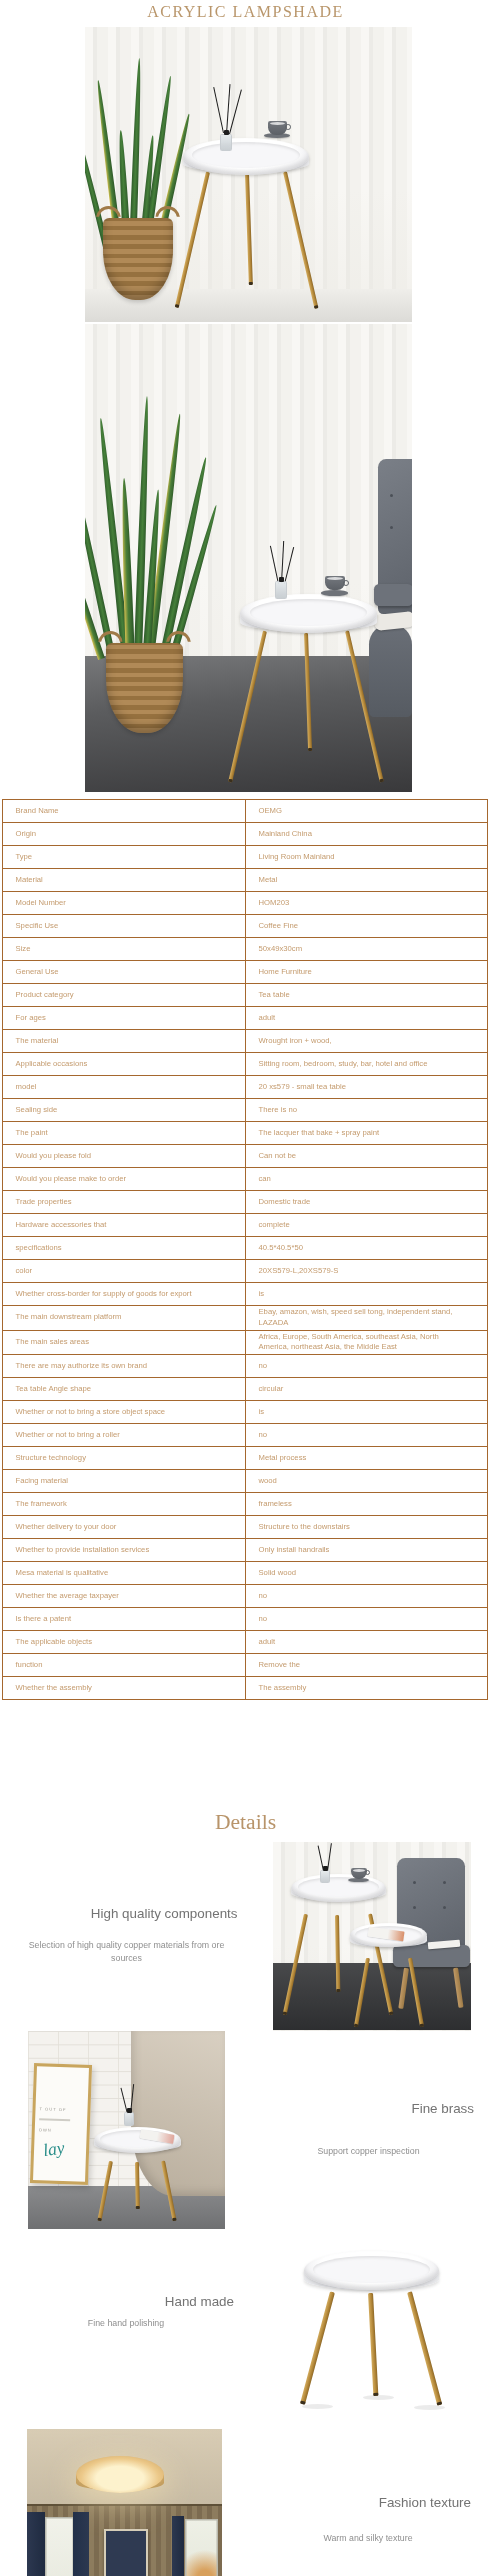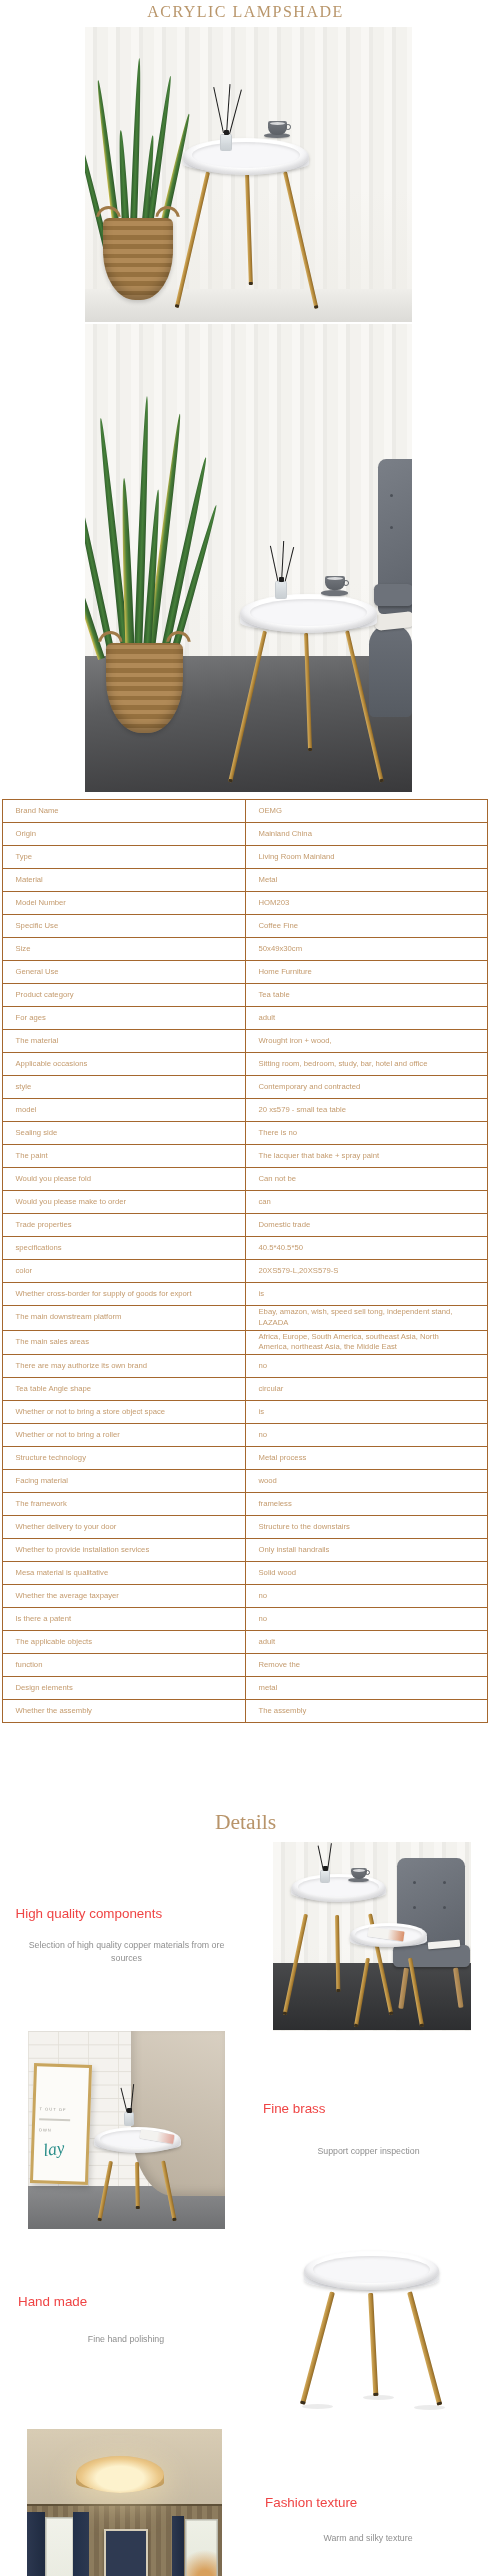--- a/index.html
+++ b/index.html
@@ -68,21 +68,21 @@
   .cuphandle { position:absolute; border:1.5px solid #5f6369; border-radius:50%; }
   .saucer { position:absolute; background:#6e7278; border-radius:50%; box-shadow:0 1px 1.5px rgba(0,0,0,.2); }
 
   
   .chairback { position:absolute; background:linear-gradient(150deg,#7a7f87,#5d626a); }
   .chairbtn { position:absolute; width:3.1px; height:3.1px; border-radius:50%; background:#4b5057; }
   .chairseat { position:absolute; background:#6d727a; border-radius:5.2px; box-shadow:0 1.5px 2.6px rgba(0,0,0,.25); }
   .woodleg { position:absolute; width:4.6px; background:linear-gradient(90deg,#c09a66,#9d7a46); transform-origin:50% 0; border-radius:1.5px; }
 
   
-  .detail-title { font-size:13.4px; color:#ef4444; text-align:left; }
+  .detail-title { font-size:13.4px; color:#737373; text-align:right; }
   .detail-sub { font-size:8.8px; line-height:1.55; color:#8f8f8f; text-align:center; }
 
   .artframe { position:absolute; border:3.6px solid #c8a55e; background:#fcfbf8;
       box-shadow:2.1px 3.1px 6.2px rgba(0,0,0,.18); }
   .frame-line { position:absolute; height:1.5px; background:#cfcdc6; }
   .script-teal { position:absolute; font-family:"Liberation Serif", serif; font-style:italic;
       color:#2a8e8a; transform:rotate(-10deg); }
   .tinytext { position:absolute; font-size:4.1px; letter-spacing:1px; color:#9a9891; }
 </style>
 </head>
@@ -229,24 +229,20 @@
         </tr>
         <tr>
           <td class="lbl">The material</td>
           <td class="val">Wrought iron + wood,</td>
         </tr>
         <tr>
           <td class="lbl">Applicable occasions</td>
           <td class="val">Sitting room, bedroom, study, bar, hotel and office</td>
         </tr>
         <tr>
-          <td class="lbl">style</td>
-          <td class="val">Contemporary and contracted</td>
-        </tr>
-        <tr>
           <td class="lbl">model</td>
           <td class="val">20 xs579 - small tea table</td>
         </tr>
         <tr>
           <td class="lbl">Sealing side</td>
           <td class="val">There is no</td>
         </tr>
         <tr>
           <td class="lbl">The paint</td>
           <td class="val">The lacquer that bake + spray paint</td>
@@ -257,20 +253,24 @@
         </tr>
         <tr>
           <td class="lbl">Would you please make to order</td>
           <td class="val">can</td>
         </tr>
         <tr>
           <td class="lbl">Trade properties</td>
           <td class="val">Domestic trade</td>
         </tr>
         <tr>
+          <td class="lbl">Hardware accessories that</td>
+          <td class="val">complete</td>
+        </tr>
+        <tr>
           <td class="lbl">specifications</td>
           <td class="val">40.5*40.5*50</td>
         </tr>
         <tr>
           <td class="lbl">color</td>
           <td class="val">20XS579-L,20XS579-S</td>
         </tr>
         <tr>
           <td class="lbl">Whether cross-border for supply of goods for export</td>
           <td class="val">is</td>
@@ -331,24 +331,20 @@
           <td class="lbl">Is there a patent</td>
           <td class="val">no</td>
         </tr>
         <tr>
           <td class="lbl">The applicable objects</td>
           <td class="val">adult</td>
         </tr>
         <tr>
           <td class="lbl">function</td>
           <td class="val">Remove the</td>
-        </tr>
-        <tr>
-          <td class="lbl">Design elements</td>
-          <td class="val">metal</td>
         </tr>
         <tr>
           <td class="lbl">Whether the assembly</td>
           <td class="val">The assembly</td>
         </tr>
       </tbody>
   </table>
 
   <h2 class="abs h-serif details-heading">Details</h2>
 
@@ -424,21 +420,21 @@
     </div>
     <div class="abs" style="left:112px;top:101px;width:34px;height:9.3px;background:linear-gradient(90deg,#f3f2ef 50%,#e0a59a);border-radius:1px;transform:rotate(10deg);box-shadow:0 0.5px 1px rgba(0,0,0,.2);"></div>
   </div>
   <div class="abs" style="left:263px;top:2101px;width:211px;">
     <div class="detail-title">Fine brass</div>
     <div class="detail-sub" style="margin-top:29px;">Support copper inspection</div>
   </div>
 
   <div class="abs" style="left:18px;top:2294px;width:216px;">
     <div class="detail-title">Hand made</div>
-    <div class="detail-sub" style="margin-top:24px;">Fine hand polishing</div>
+    <div class="detail-sub" style="margin-top:8px;">Fine hand polishing</div>
   </div>
   <div class="photo" style="left:281px;top:2240px;width:180px;height:181px;background:#ffffff;">
     <div class="abs" style="left:20.6px;top:164px;width:31px;height:5.2px;border-radius:50%;background:rgba(0,0,0,.08);"></div>
     <div class="abs" style="left:82px;top:155px;width:31px;height:5.2px;border-radius:50%;background:rgba(0,0,0,.08);"></div>
     <div class="abs" style="left:133px;top:165px;width:31px;height:5.2px;border-radius:50%;background:rgba(0,0,0,.08);"></div>
     <div>
       <div class="leg thick" style="left:49px;top:52px;height:116px;transform:rotate(15deg);"></div>
       <div class="leg thick" style="left:87px;top:53px;height:103px;transform:rotate(-3deg);"></div>
       <div class="leg thick" style="left:126px;top:52px;height:117px;transform:rotate(-15deg);"></div>
       <div class="tray-side" style="left:23px;top:30px;width:135px;height:19.6px;"></div>

